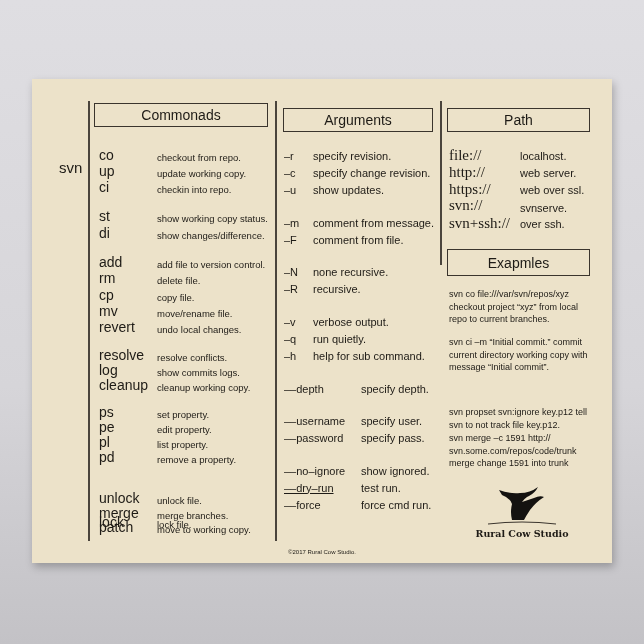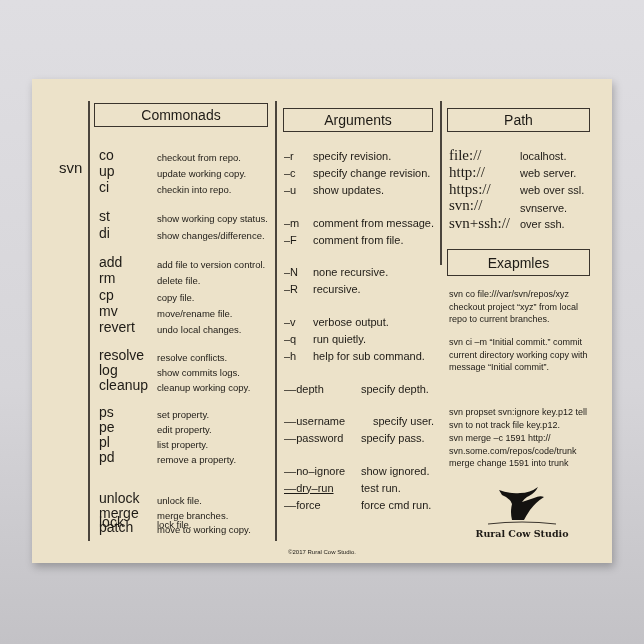--- a/index.html
+++ b/index.html
@@ -195,21 +195,21 @@
     <div class="arg-row" style="top:269px;">
         <span class="arg" style="width:29px;">–h</span>
         <span class="desc">help for sub command.</span>
       </div>
 
     <div class="arg-row" style="top:302px;">
         <span class="arg" style="width:77px;">––depth</span>
         <span class="desc">specify depth.</span>
       </div>
 
-    <div class="arg-row" style="top:334px;gap:12px;">
+    <div class="arg-row" style="top:334px;">
         <span class="arg" style="width:77px;">––username</span>
         <span class="desc">specify user.</span>
       </div>
     <div class="arg-row" style="top:351px;justify-content:space-between;">
         <span class="arg" style="width:77px;">––password</span>
         <span class="desc">specify pass.</span>
       </div>
 
     <div class="arg-row" style="top:384px;">
         <span class="arg" style="width:77px;">––no–ignore</span>

